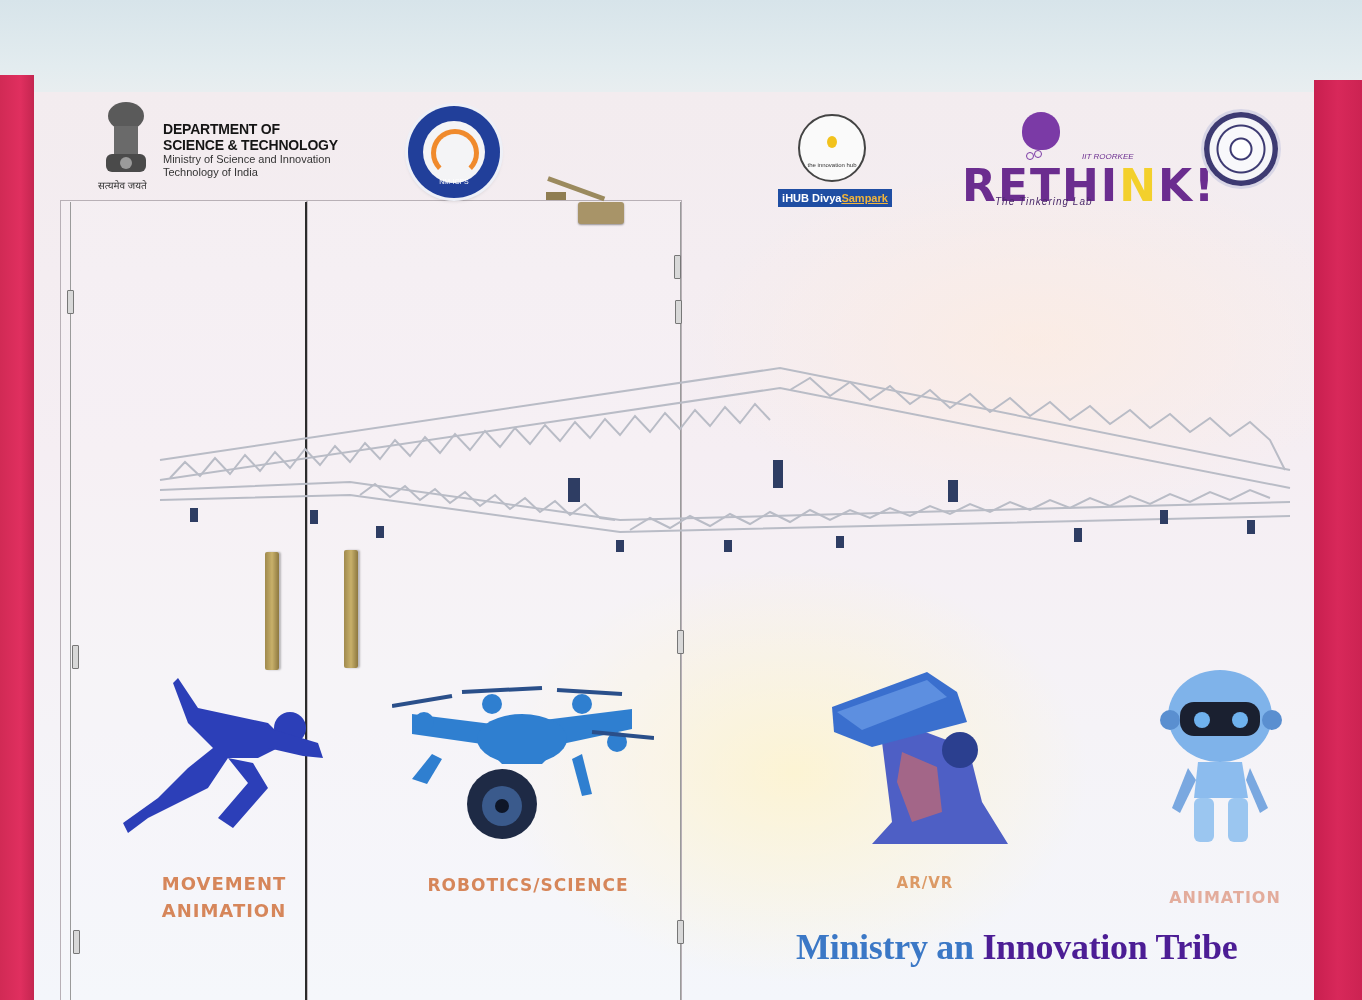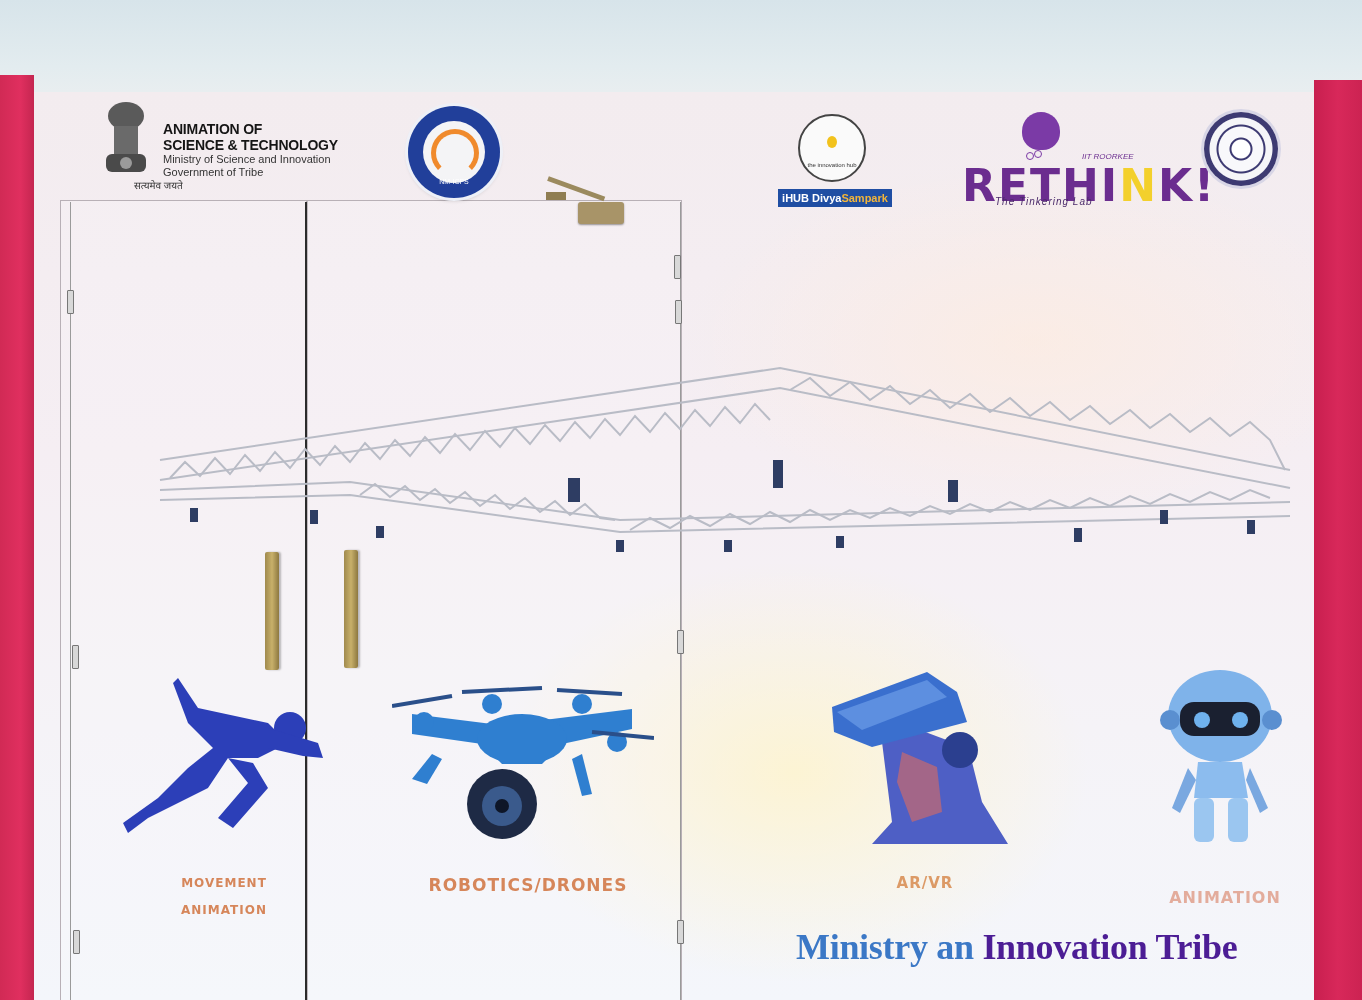--- a/index.html
+++ b/index.html
@@ -24,33 +24,33 @@
     border-radius:2px;box-shadow:2px 0 2px rgba(0,0,0,.25);}
   .closer-box{position:absolute;left:578px;top:202px;width:46px;height:22px;background:#a89468;border-radius:3px;box-shadow:0 1px 2px rgba(0,0,0,.4);}
   .closer-arm{position:absolute;left:548px;top:176px;width:60px;height:5px;background:#9b8a5e;transform:rotate(20deg);transform-origin:left center;}
   .closer-base{position:absolute;left:546px;top:192px;width:20px;height:8px;background:#8f7d52;}
 
   .logo{position:absolute;}
   .dst-emblem{left:100px;top:98px;width:52px;height:80px;}
   .dst-text{left:163px;top:121px;color:#151515;}
   .dst-line1,.dst-line2{font-weight:bold;font-size:14px;line-height:16px;letter-spacing:-.2px;}
   .dst-line3,.dst-line4{font-size:11px;line-height:13px;color:#333;}
-  .emblem-motto{position:absolute;left:98px;top:178px;font-size:10px;color:#333;margin-left:36px;}
+  .emblem-motto{position:absolute;left:98px;top:178px;font-size:10px;color:#333;}
   .nmicps{left:408px;top:106px;width:92px;height:92px;border-radius:50%;background:#213f9a;
     box-shadow:0 0 0 3px #eef0f7,0 2px 4px rgba(0,0,0,.25);}
   .nmicps-inner{position:absolute;left:15px;top:15px;width:62px;height:62px;border-radius:50%;background:#f4f4f6;}
   .nmicps-arc{position:absolute;left:8px;top:8px;width:38px;height:38px;border-radius:50%;border:5px solid #f08a2c;border-bottom-color:transparent;}
   .nmicps-label{position:absolute;left:0;width:92px;top:72px;text-align:center;color:#fff;font-size:7px;}
 
   .ihub-circle{left:798px;top:114px;width:64px;height:64px;border-radius:50%;border:2px solid #444;background:#fafafa;}
   .ihub-bulb{position:absolute;left:27px;top:20px;width:10px;height:12px;border-radius:50%;background:#f2c21c;}
   .ihub-cap{position:absolute;left:6px;top:46px;width:52px;text-align:center;font-size:6px;color:#333;}
   .ihub-badge{left:778px;top:189px;width:114px;height:18px;background:#1f4ea3;color:#fff;font-weight:bold;font-size:11px;
     line-height:18px;text-align:center;}
-  .ihub-badge .accent{color:#f3b53a;}
+  .ihub-badge .accent{color:#f3b53a;text-decoration:underline;}
 
   .rethink-cloud{left:1022px;top:112px;width:38px;height:38px;border-radius:50% 50% 45% 45%;background:#7b3aa6;}
   .rethink-bubble{position:absolute;width:6px;height:6px;border-radius:50%;border:1.5px solid #7b3aa6;}
   .rethink-word{left:962px;top:160px;font-size:44px;font-weight:bold;color:#6b2d8f;letter-spacing:2px;font-family:"DejaVu Sans",sans-serif;}
   .rethink-word .bolt{color:#f3d02c;}
   .rethink-sub{left:964px;top:196px;font-size:10px;font-style:italic;color:#4b2a6a;letter-spacing:1px;margin-left:31px;}
   .rethink-iit{left:1082px;top:152px;font-size:8px;color:#6b2d8f;font-style:italic;}
 
   .iitr{left:1204px;top:112px;width:74px;height:74px;border-radius:50%;
     background:radial-gradient(circle,#fff 0 9px,#3d3a72 10px 11px,#f8f8fb 12px 22px,#3d3a72 23px 24px,#f5f5f8 25px 31px,#3d3a72 32px 37px);
@@ -96,24 +96,24 @@
 <div class="logo dst-emblem">
   <svg width="52" height="80" viewBox="0 0 52 80">
     <ellipse cx="26" cy="18" rx="18" ry="14" fill="#5a5a5a"></ellipse>
     <rect x="14" y="28" width="24" height="28" fill="#6a6a6a"></rect>
     <rect x="6" y="56" width="40" height="18" rx="6" fill="#4a4a4a"></rect>
     <circle cx="26" cy="65" r="6" fill="#9a9a9a"></circle>
   </svg>
 </div>
 <div class="emblem-motto">सत्यमेव जयते</div>
 <div class="logo dst-text">
-  <div class="dst-line1">ANIMATION OF</div>
+  <div class="dst-line1">DEPARTMENT OF</div>
   <div class="dst-line2">SCIENCE &amp; TECHNOLOGY</div>
   <div class="dst-line3">Ministry of Science and Innovation</div>
-  <div class="dst-line4">Government of Tribe</div>
+  <div class="dst-line4">Technology of India</div>
 </div>
 
 <div class="logo nmicps">
   <div class="nmicps-inner">
     <div class="nmicps-arc"></div>
   </div>
   <div class="nmicps-label">NM-ICPS</div>
 </div>
 
 <div class="logo ihub-circle">
@@ -214,21 +214,21 @@
     <circle cx="12" cy="52" r="10" fill="#5a8fd0"></circle>
       <circle cx="114" cy="52" r="10" fill="#5a8fd0"></circle>
     <path d="M40 94 L84 94 L90 130 L36 130Z" fill="#8cbcee"></path>
     <path d="M30 100 L14 140 L22 145 L38 112Z" fill="#7aa8e0"></path>
       <path d="M92 100 L110 140 L102 145 L88 112Z" fill="#7aa8e0"></path>
     <rect x="36" y="130" width="20" height="44" rx="6" fill="#9bc6f0"></rect>
       <rect x="70" y="130" width="20" height="44" rx="6" fill="#9bc6f0"></rect>
   </svg>
 </div>
 
-<div class="caption" style="left:160px;top:870px;width:128px;font-size:12px;line-height:27px;">
+<div class="caption" style="left:160px;top:870px;width:128px;font-size:18px;line-height:27px;">
   <div>MOVEMENT</div>
   <div>ANIMATION</div>
 </div>
-<div class="caption" style="left:418px;top:875px;width:220px;font-size:17px;">ROBOTICS/DRONES</div>
+<div class="caption" style="left:418px;top:875px;width:220px;font-size:17px;">ROBOTICS/SCIENCE</div>
 <div class="caption" style="left:890px;top:874px;width:70px;font-size:15px;color:#dc9a66;">AR/VR</div>
 <div class="caption" style="left:1160px;top:888px;width:130px;font-size:16px;color:#e3ac9c;">ANIMATION</div>
 
 <div class="tagline"><span>Ministry an </span><span class="part2">Innovation Tribe</span></div>
 
 </body></html>

